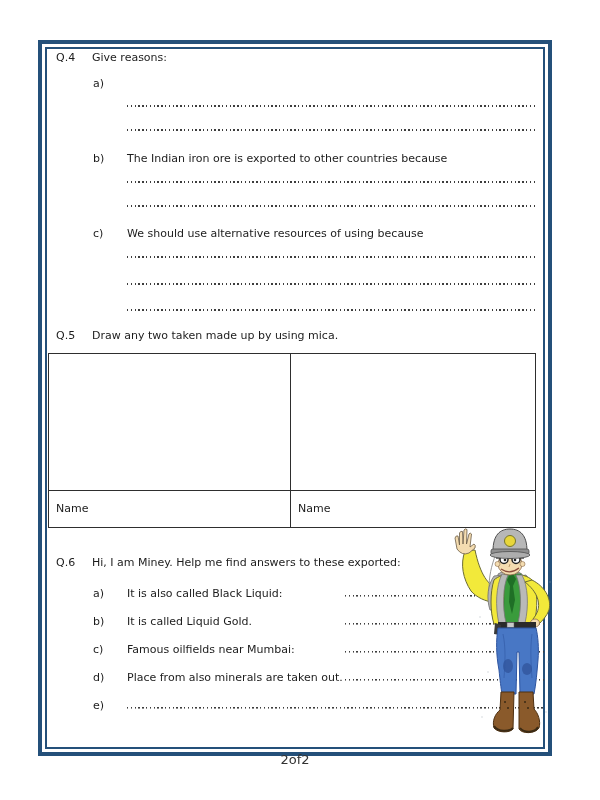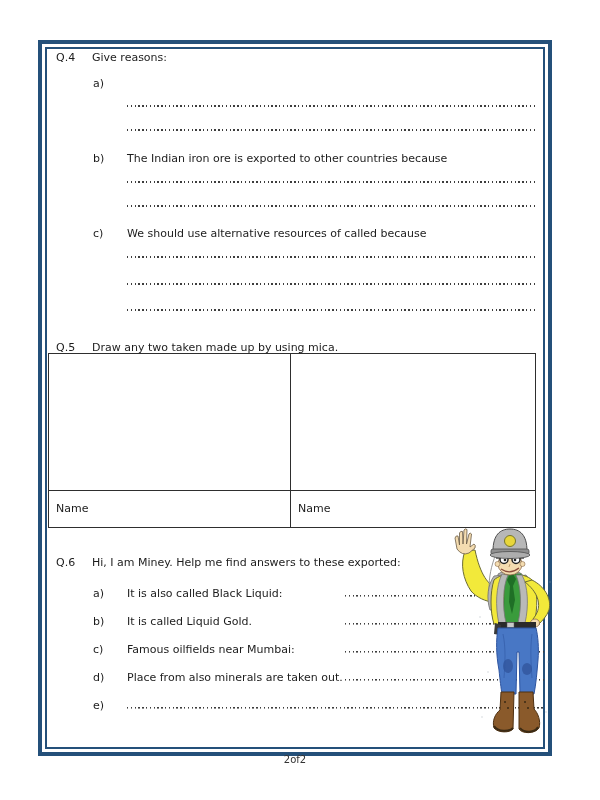--- a/index.html
+++ b/index.html
@@ -32,21 +32,21 @@
   .cell{border-right:1px solid #2e2e2e;border-bottom:1px solid #2e2e2e;}
   .namecell{display:flex;align-items:center;padding-left:7px;}
   
   .q6row{left:93px;width:451px;display:flex;align-items:baseline;}
   .q6text{flex:0 0 auto;min-width:218px;}
   .ansdots{
     flex:1 1 auto;height:12px;margin-bottom:1px;
     background:repeating-linear-gradient(90deg,#3d3d3d 0 1.3px,transparent 1.3px 3.8px) left bottom/100% 1.6px no-repeat;
   }
   .q6row.short{padding-right:36px;}
-  .footer{left:38px;top:753px;width:514px;text-align:center;font-size:10px;color:#333;}
+  .footer{left:38px;top:753px;width:514px;text-align:center;font-size:13px;color:#333;}
   .mascot{left:450px;top:522px;width:112px;height:218px;z-index:6;}
 </style>
 </head>
 <body>
 
 <div class="sheet">
 
   <div class="abs frame"></div>
 
   <div class="abs qhead" style="top:51px">
@@ -62,27 +62,27 @@
 
   <div class="abs item" style="top:152px">
     <span class="ilabel">b)</span>
     <span>The Indian iron ore is exported to other countries because</span>
   </div>
   <div class="abs dotline" style="top:181px"></div>
   <div class="abs dotline" style="top:205px"></div>
 
   <div class="abs item" style="top:227px">
     <span class="ilabel">c)</span>
-    <span>We should use alternative resources of called because</span>
+    <span>We should use alternative resources of using because</span>
   </div>
   <div class="abs dotline" style="top:256px"></div>
   <div class="abs dotline" style="top:283px"></div>
   <div class="abs dotline" style="top:309px"></div>
 
-  <div class="abs qhead" style="top:341px">
+  <div class="abs qhead" style="top:329px">
     <span class="qnum">Q.5</span>
     <span>Draw any two taken made up by using mica.</span>
   </div>
 
   <div class="abs q5table">
     <div class="cell"></div>
     <div class="cell"></div>
     <div class="cell namecell">
       <span>Name</span>
     </div>

